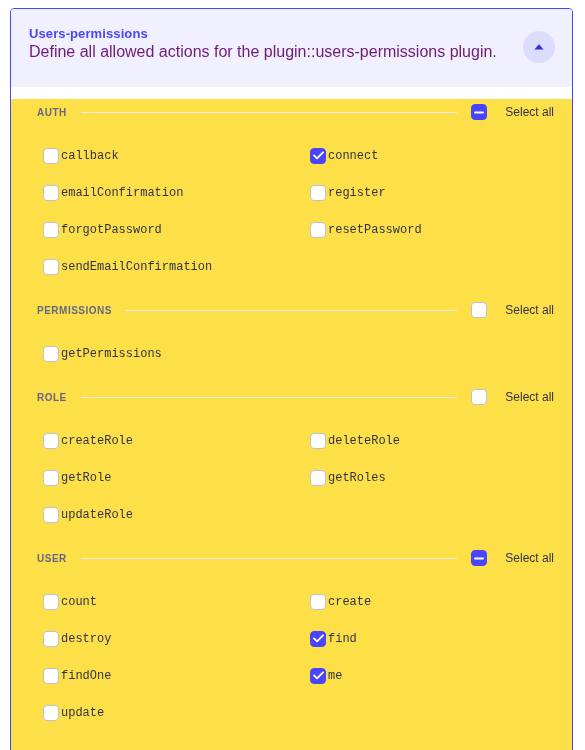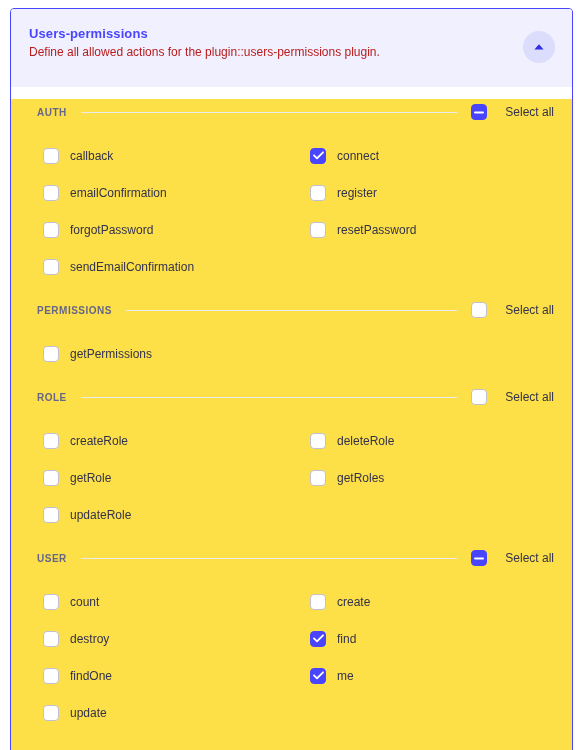--- a/index.html
+++ b/index.html
@@ -35,22 +35,22 @@
   }
   .card-title {
     color: #4945ff;
     font-size: 13px;
     font-weight: bold;
     line-height: 17px;
     margin: 0 0 2px 0;
     letter-spacing: 0.1px;
   }
   .card-subtitle {
-    color: #b91c1c;
-    font-size: 12px;
+    color: #701a75;
+    font-size: 16px;
     font-weight: normal;
     line-height: 16px;
     margin: 0;
   }
   .collapse-toggle {
     position: absolute;
     right: 17px;
     top: 22px;
     width: 32px;
     height: 32px;
@@ -137,24 +137,25 @@
     display: grid;
     grid-template-columns: 267px 267px;
     column-gap: 0;
     row-gap: 0;
     padding: 0 18px 0 32px;
     margin-top: 12px;
   }
   .perm-item {
     display: flex;
     align-items: center;
-    gap: 11px;
+    gap: 2px;
     height: 37px;
     cursor: pointer;
     user-select: none;
+    font-family: Liberation Mono, monospace;
   }
   .perm-label {
     font-size: 12px;
     color: #32324d;
     line-height: 16px;
     white-space: nowrap;
   }
 </style>
 </head>
 <body>

